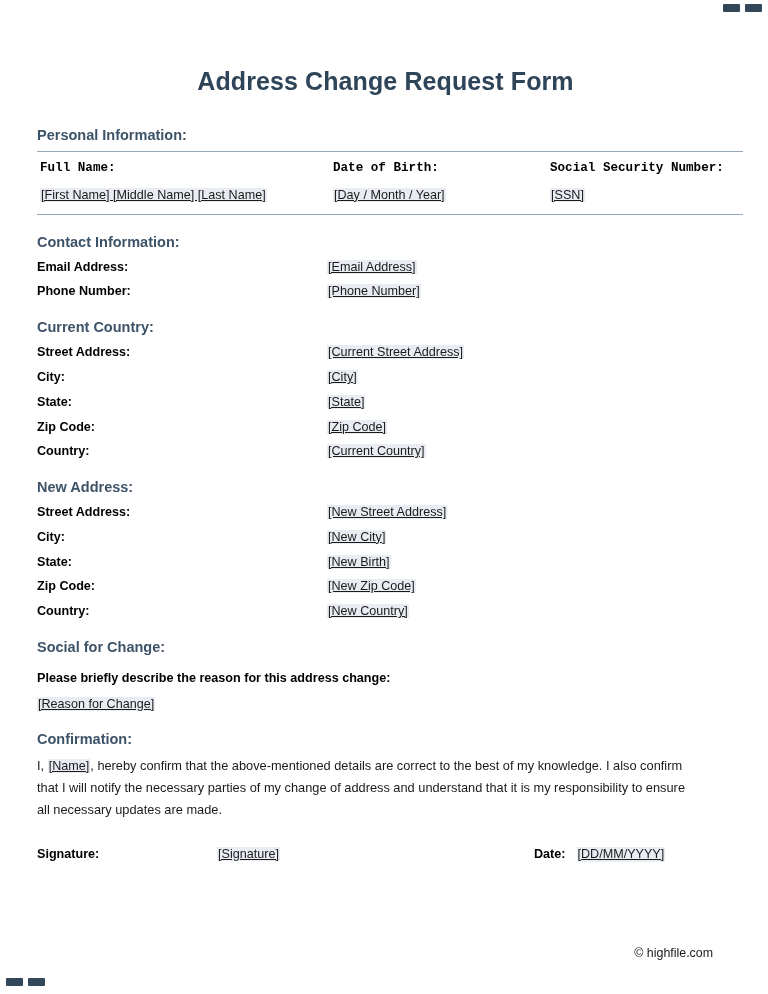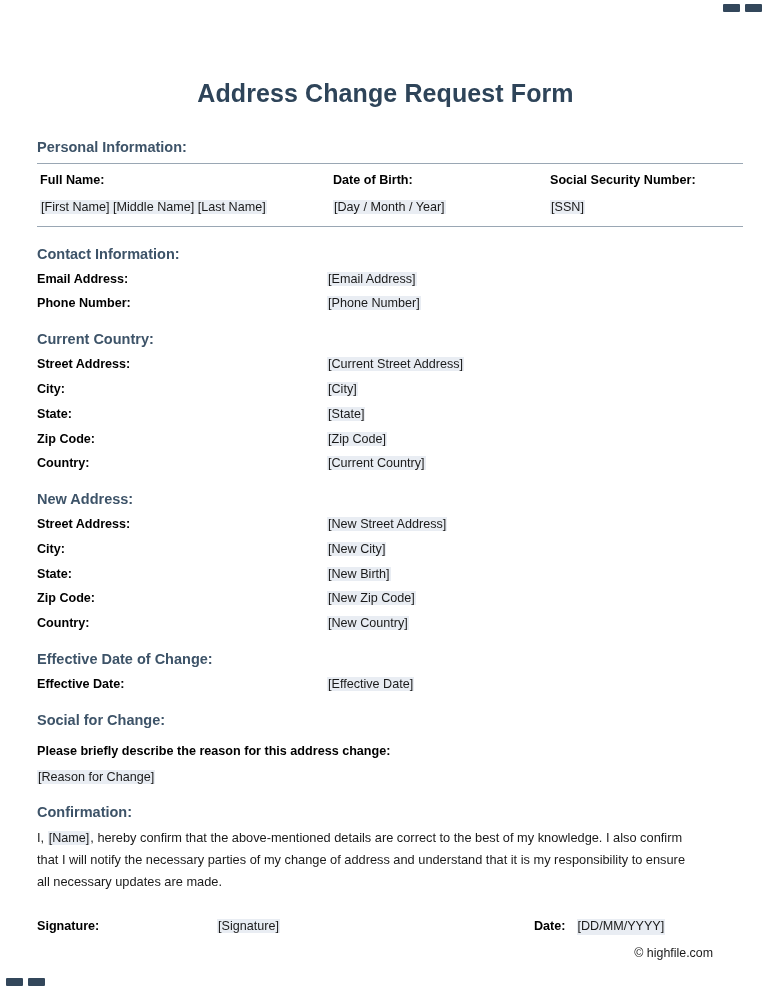--- a/index.html
+++ b/index.html
@@ -30,21 +30,21 @@
     width: 17px;
     height: 8px;
     background: #33475b;
     border-radius: 1px;
   }
 
   
   .doc {
     position: absolute;
     left: 37px;
-    top: 12px;
+    top: 0;
     width: 697px;
   }
 
   .doc-title {
     text-align: center;
     font-size: 25px;
     font-weight: bold;
     color: #2e4459;
     letter-spacing: .1px;
     margin: 66px 0 0 0;
@@ -65,41 +65,42 @@
     line-height: 1.25;
   }
 
   .ph {
     font-size: 12.6px;
     color: #1a1a1a;
     background: #e9edf3;
     line-height: 1.25;
     padding: 0 1px;
     box-decoration-break: clone;
+    text-decoration: underline;
     -webkit-box-decoration-break: clone;
   }
 
   
   .pi-block { margin-top: 30px; }
   .pi-table {
     width: 697px;
     border-collapse: collapse;
     margin-top: 7px;
     table-layout: fixed;
   }
   .pi-table td {
     padding: 0;
     vertical-align: top;
   }
   .pi-table .c1 { width: 290px; }
   .pi-table .c2 { width: 214px; }
   .pi-table .c3 { width: 193px; }
   .pi-table tr.rule-top td { border-top: 1px solid #9aa7b4; }
   .pi-table tr.rule-bot td { border-bottom: 1px solid #9aa7b4; }
-  .pi-head-cell { padding: 6px 0 3px 3px !important; }
+  .pi-head-cell { padding: 6px 0 3px 3px !important; font-family: Liberation Mono, monospace; }
   .pi-val-cell  { padding: 5px 0 10px 3px !important; }
 
   
   .field-row {
     display: flex;
     align-items: baseline;
     margin-top: 6px;
   }
   .field-row .label { width: 290px; flex: 0 0 290px; }
   .field-row .val-wrap { flex: 1 1 auto; }
@@ -227,27 +228,20 @@
       <div class="field-row">
         <span class="label">Zip Code:</span>
         <span class="val-wrap"><span class="ph">[New Zip Code]</span></span>
       </div>
       <div class="field-row">
         <span class="label">Country:</span>
         <span class="val-wrap"><span class="ph">[New Country]</span></span>
       </div>
     </div>
 
-    <div class="group">
-      <div class="section-heading">Effective Date of Change:</div>
-      <div class="field-row">
-        <span class="label">Effective Date:</span>
-        <span class="val-wrap"><span class="ph">[Effective Date]</span></span>
-      </div>
-    </div>
 
     <div class="group">
       <div class="section-heading">Social for Change:</div>
       <div class="label reason-prompt">Please briefly describe the reason for this address change:</div>
       <div class="reason-value">
         <span class="ph">[Reason for Change]</span>
       </div>
     </div>
 
     <div class="group">

